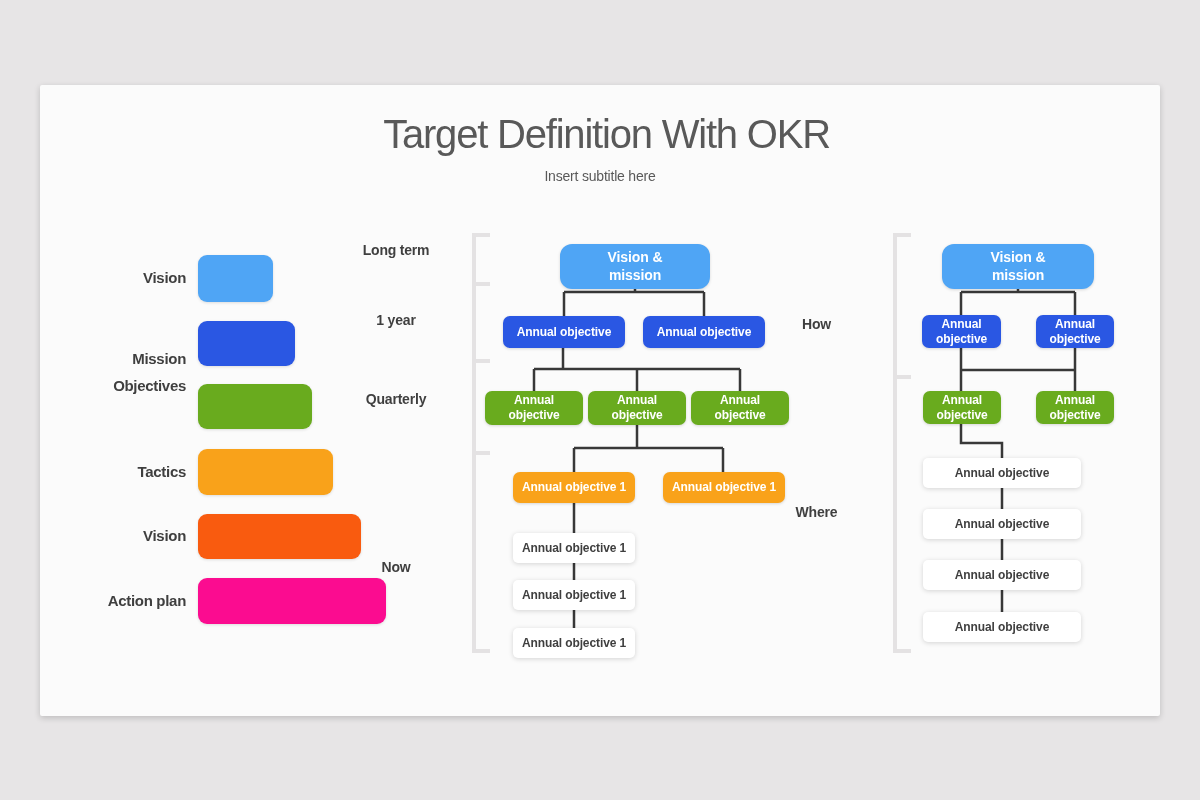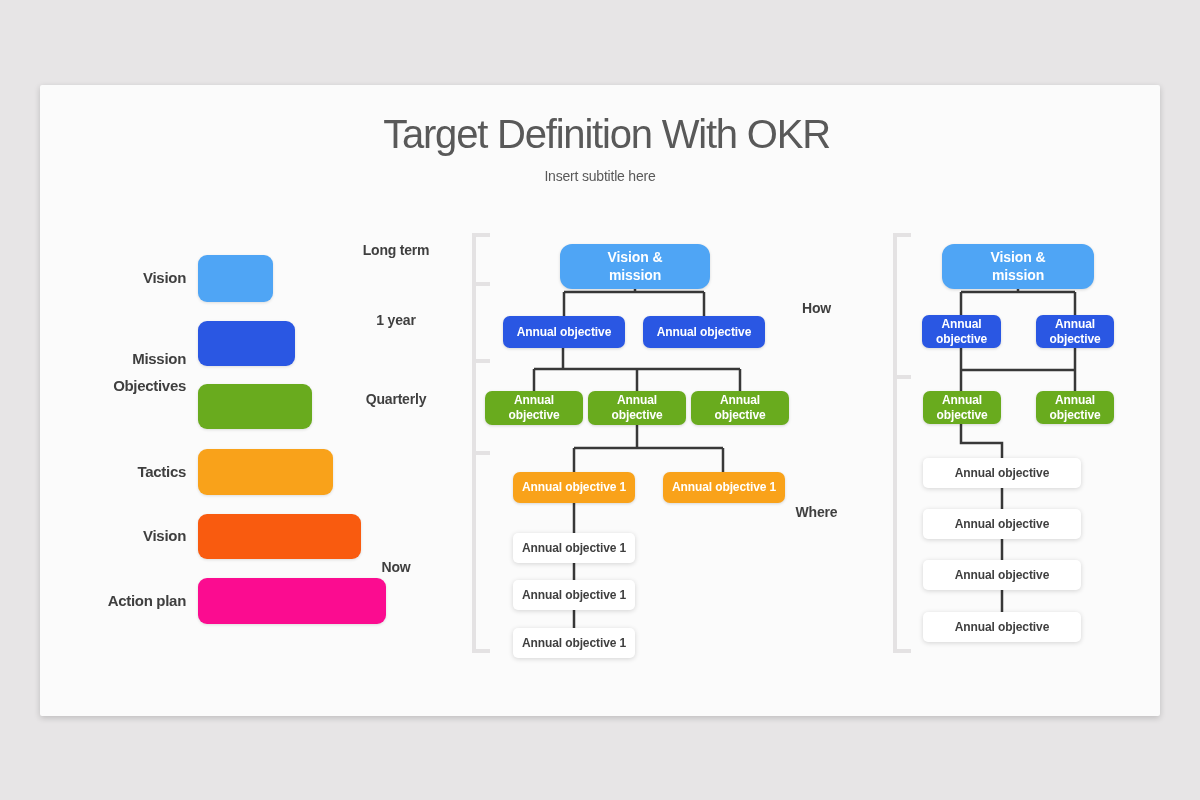--- a/index.html
+++ b/index.html
@@ -119,21 +119,21 @@
 
   <div class="node nowrap" style="left: 513px; top: 472px; width: 122px; height: 31px; background-color: rgb(249, 162, 26);">Annual objective 1</div>
   <div class="node nowrap" style="left: 663px; top: 472px; width: 122px; height: 31px; background-color: rgb(249, 162, 26);">Annual objective 1</div>
 
   <div class="node white nowrap" style="left:513px; top:533px; width:122px; height:30px">Annual objective 1</div>
   <div class="node white nowrap" style="left:513px; top:580px; width:122px; height:30px">Annual objective 1</div>
   <div class="node white nowrap" style="left:513px; top:628px; width:122px; height:30px">Annual objective 1</div>
 </div>
 
 <div>
-  <div class="side-label hw-label" style="top:300px">How</div>
+  <div class="side-label hw-label" style="top:316px">How</div>
   <div class="side-label hw-label" style="top:504px">Where</div>
 
   <div class="node root" style="left: 942px; top: 224px; width: 152px; height: 45px; background-color: rgb(79, 165, 245);">
     <span class="force-wrap">Vision &amp; mission</span>
   </div>
 
   <div class="node" style="left: 922px; top: 315px; width: 79px; height: 33px; padding: 0px 5px; background-color: rgb(42, 87, 227);">Annual objective</div>
   <div class="node" style="left: 1036px; top: 315px; width: 78px; height: 33px; padding: 0px 5px; background-color: rgb(42, 87, 227);">Annual objective</div>
 
   <div class="node" style="left: 923px; top: 391px; width: 78px; height: 33px; padding: 0px 5px; background-color: rgb(105, 171, 30);">Annual objective</div>

